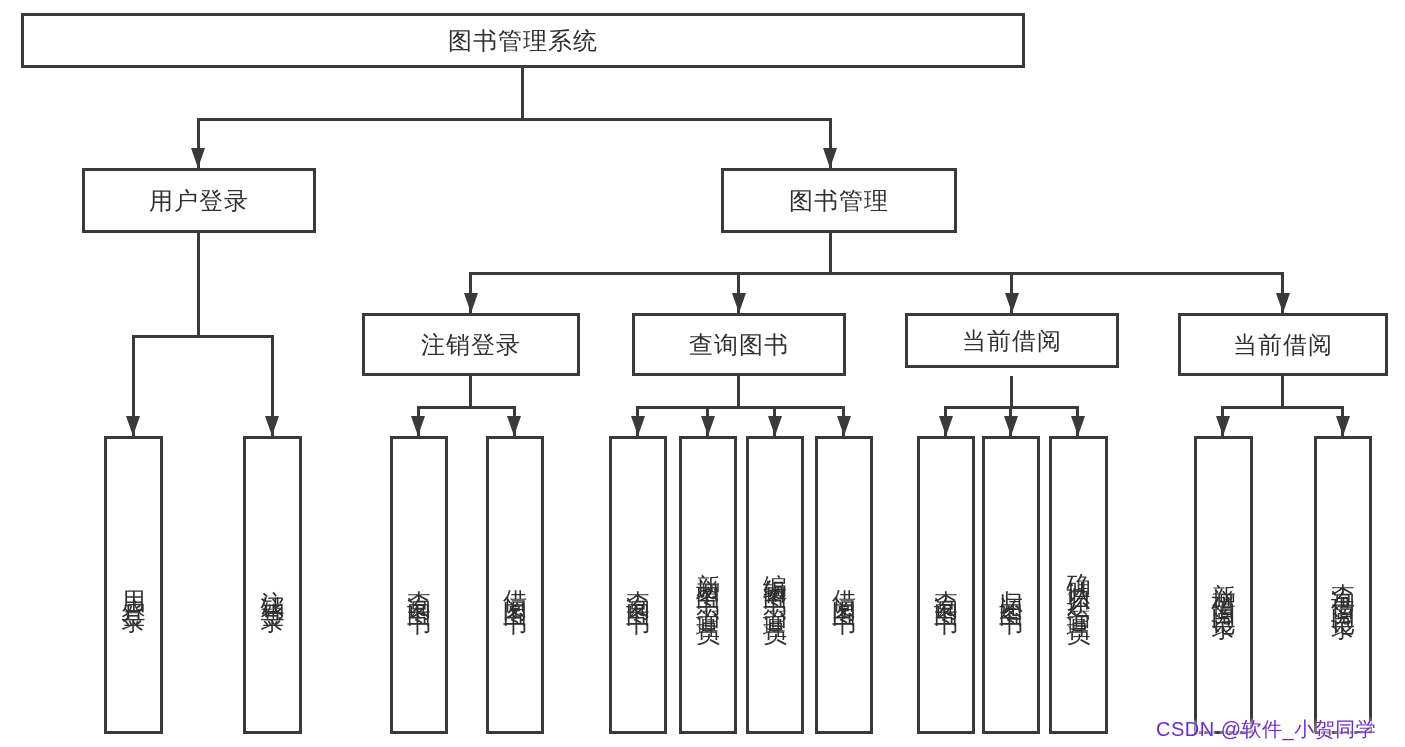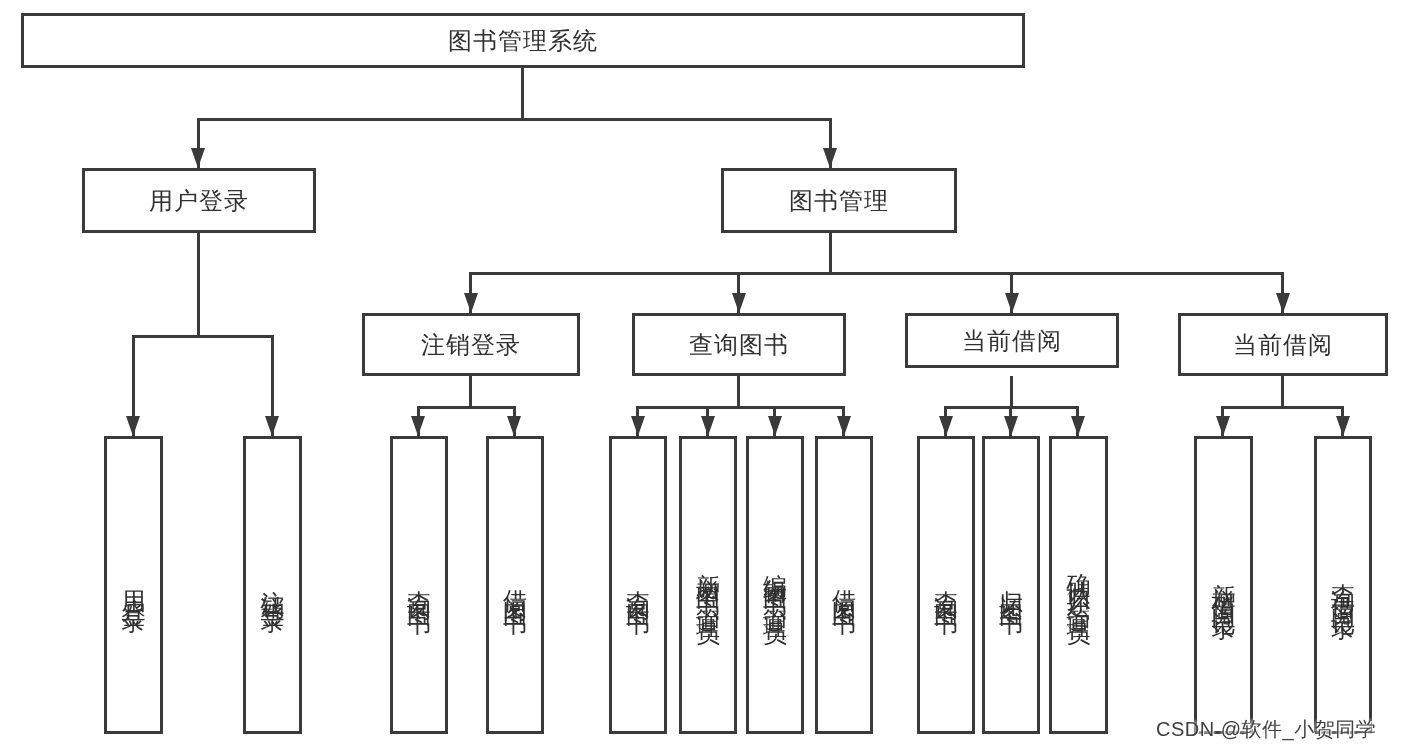--- a/index.html
+++ b/index.html
@@ -37,21 +37,21 @@
     width: 0; height: 0;
     border-left: 7px solid transparent;
     border-right: 7px solid transparent;
     border-top: 20px solid #3a3a3a;
   }
   .watermark {
     position: absolute;
     left: 1156px;
     top: 716px;
     font-size: 20px;
-    color: #404040;
+    color: #6d28d9;
     letter-spacing: 0.5px;
     z-index: 10;
     text-shadow: 0 0 4px #ffffff, 0 0 4px #ffffff, 1px 1px 0 #ffffff;
     white-space: nowrap;
   }
 </style>
 </head>
 <body>
 
 <div id="canvas">

